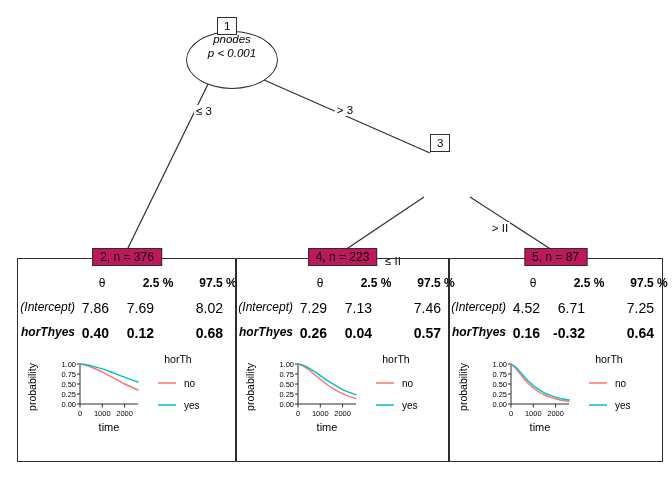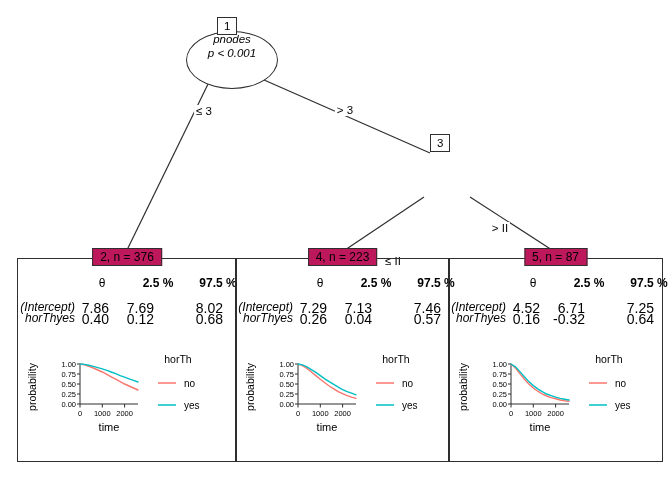--- a/index.html
+++ b/index.html
@@ -17,21 +17,21 @@
   .pbox{position:absolute;top:-11px;left:50%;transform:translateX(-50%);
         border:1px solid #2e2e2e;background:#be185d;padding:1px 7px;font-size:12px;
         white-space:nowrap;z-index:5;}
   .colh{position:absolute;top:17px;transform:translateX(-50%);font-size:12px;white-space:nowrap;}
   .c1{left:84px;}
   .c2{left:140px;font-weight:bold;}
   .c3{left:200px;font-weight:bold;}
   .rlab{position:absolute;width:66px;left:-9px;text-align:right;font-style:italic;
         font-size:12px;white-space:nowrap;}
   .num{position:absolute;width:56px;text-align:right;font-size:14px;}
-  .r1{top:41px;} .r2{top:52px;}
+  .r1{top:41px;} .r2{top:66px;font-weight:bold;}
   .n1{left:35px;} .n2{left:80px;} .n3{left:149px;}
   .mini{position:absolute;left:8px;top:92px;}
   .mini text{fill:#000;font-family:"Liberation Sans", sans-serif;}
   .tick{font-size:7.5px;}
   .axis{stroke:#2e2e2e;stroke-width:1;fill:none;}
   .curve{fill:none;stroke-width:1.4;stroke-linecap:round;}
   .lgline{stroke-width:1.5;}
   .lgtext{font-size:10px;}
   .lgtitle{font-size:10.5px;}
   .xlab{font-size:11px;}

